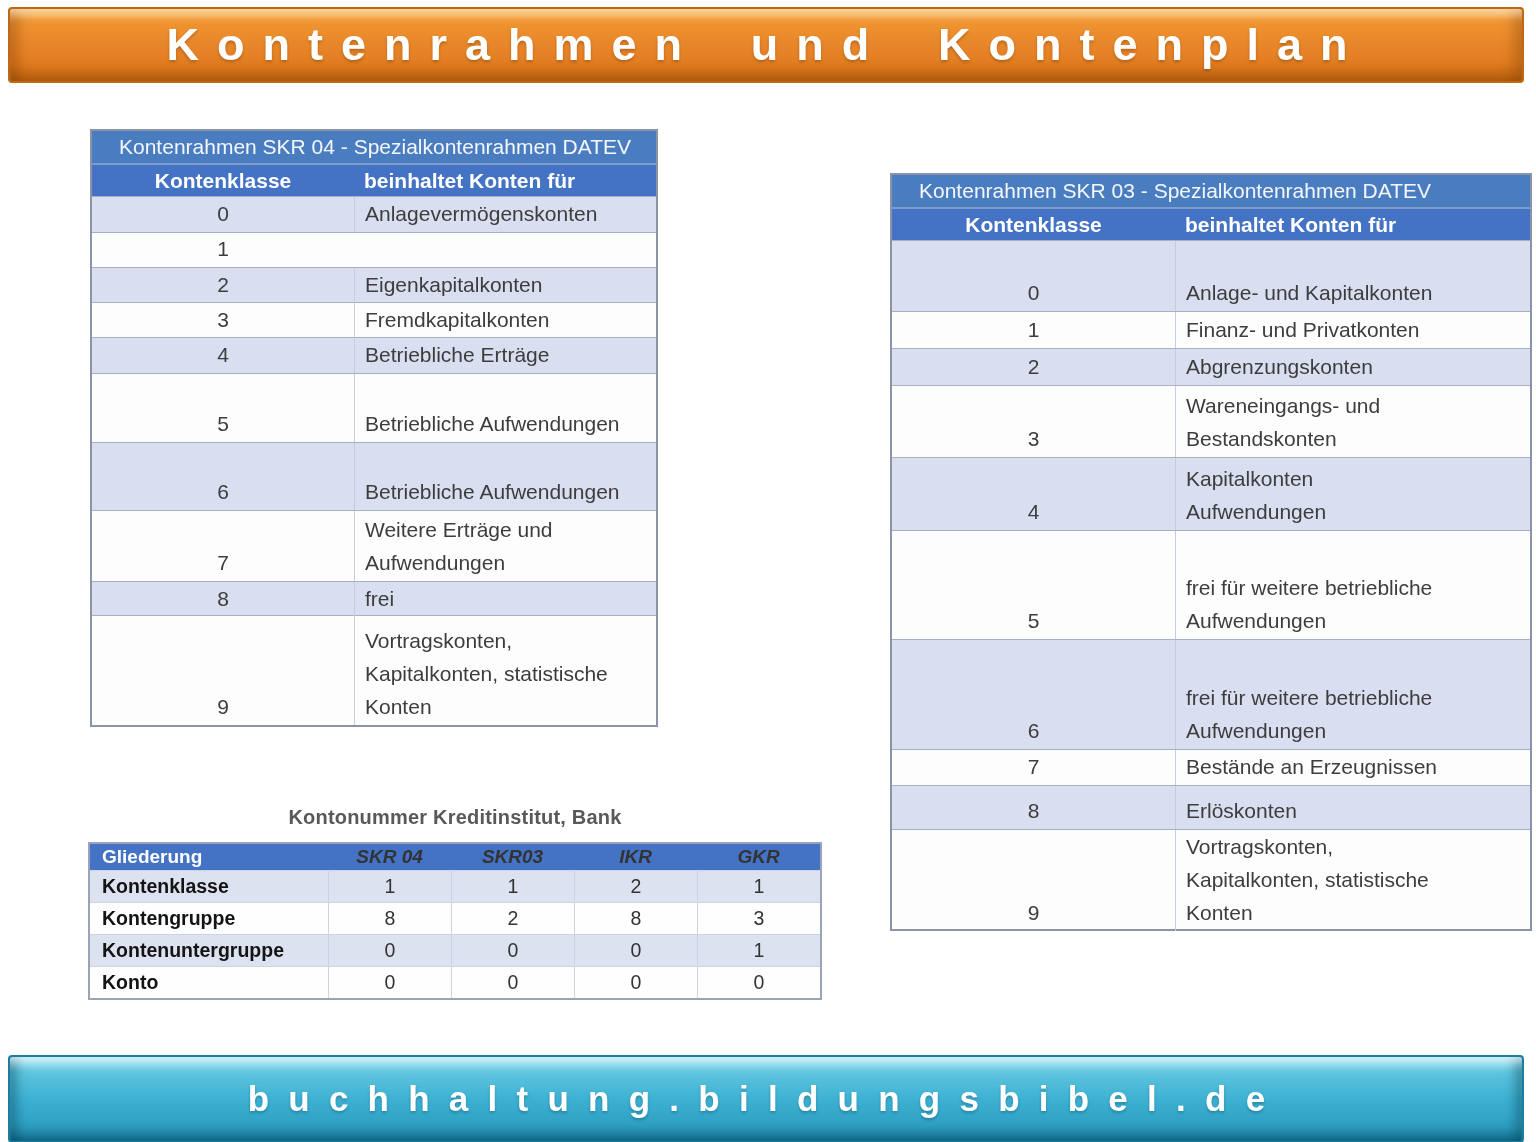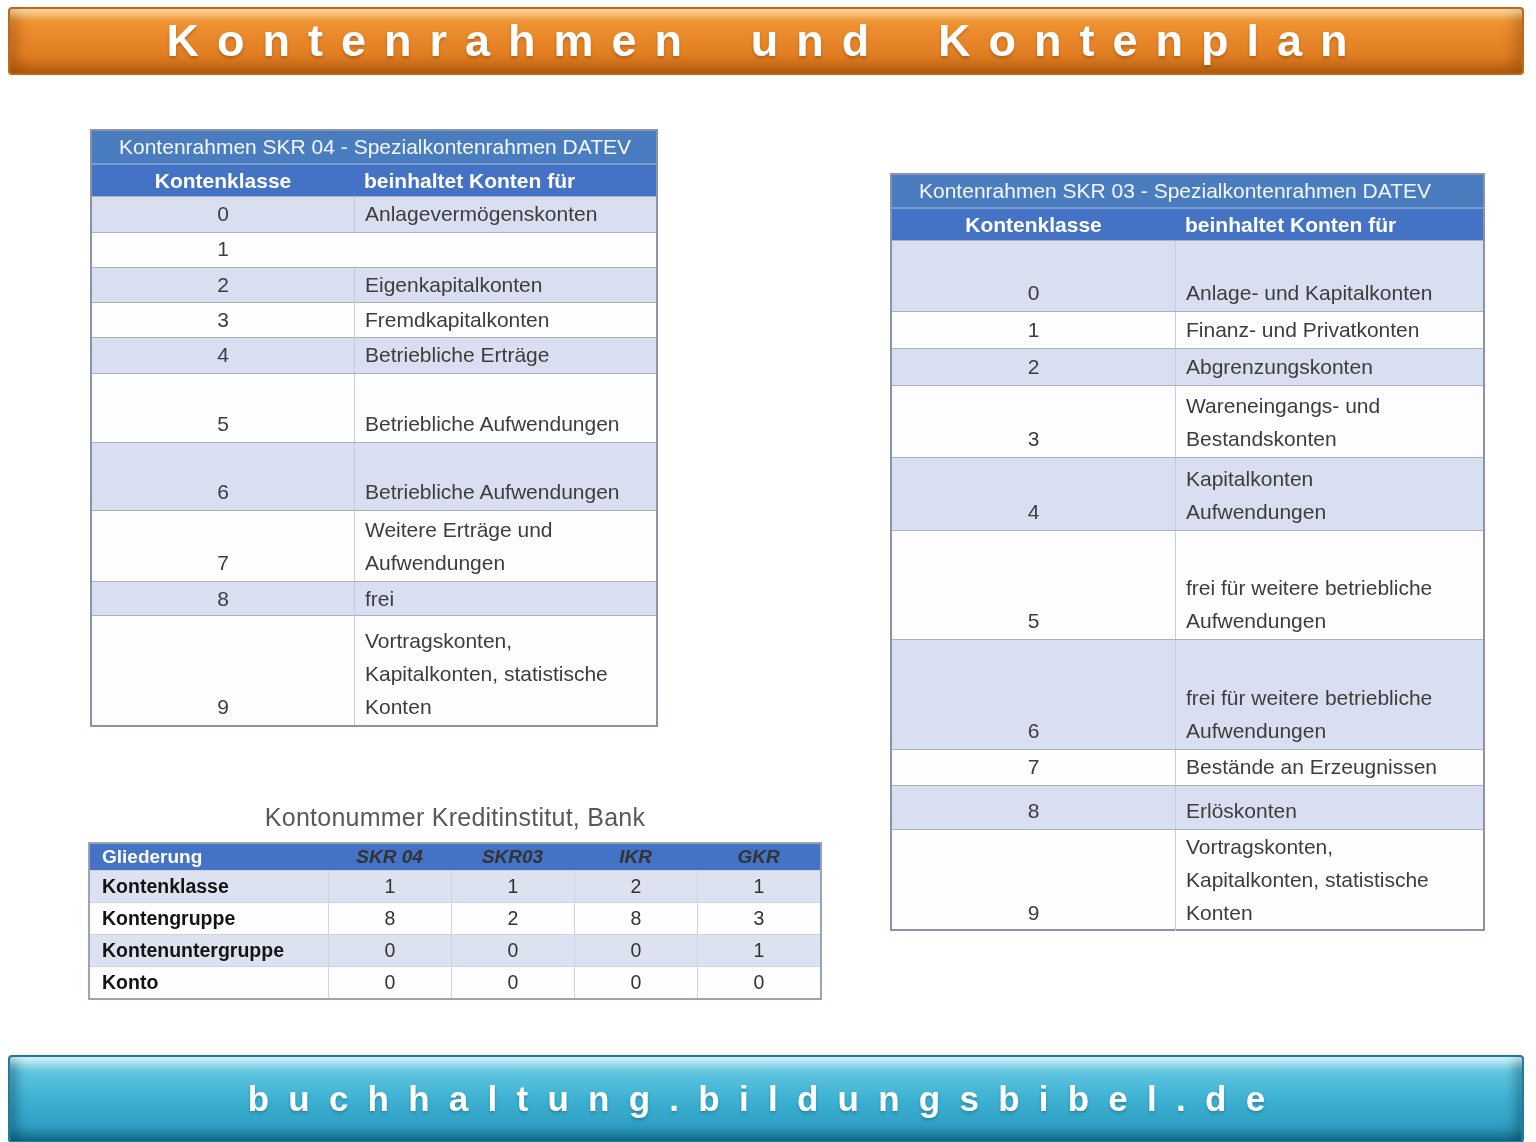--- a/index.html
+++ b/index.html
@@ -21,21 +21,21 @@
 
   
   .banner{
     position:absolute;left:8px;width:1516px;box-sizing:border-box;
     display:flex;align-items:center;justify-content:center;
     color:#fff;font-weight:bold;border-radius:4px;
     text-shadow:0 2px 3px rgba(60,30,0,.28);
     white-space:nowrap;
   }
   .banner-top{
-    top:7px;height:68px;
+    top:7px;height:76px;
     background:linear-gradient(180deg,#f8ad42 0%,#f09530 16%,#e8862a 48%,#e27d20 80%,#d97716 100%);
     border:2px solid #c06812;
     box-shadow:
       inset 0 12px 10px -6px rgba(255,255,255,.55),
       inset 0 -16px 14px -8px rgba(120,55,0,.45),
       inset 18px 0 14px -10px rgba(120,55,0,.35),
       inset -18px 0 14px -10px rgba(120,55,0,.35);
     font-size:45px;letter-spacing:.40em;word-spacing:.45em;
   }
   .banner-bottom{
@@ -83,28 +83,28 @@
     display:flex;align-items:flex-end;justify-content:center;
     padding-bottom:2px;font-size:21px;line-height:32px;color:var(--body-ink);
   }
   .cell-desc{
     display:flex;align-items:flex-end;
     padding:0 4px 2px 10px;font-size:21px;line-height:33px;color:var(--body-ink);
     border-left:1px solid var(--col-line);
     white-space:pre-line;
   }
   .tbl-skr04{left:90px;top:129px;width:568px;--c1:262px;}
-  .tbl-skr03{left:890px;top:173px;width:595px;--c1:283px;}
+  .tbl-skr03{left:890px;top:173px;width:642px;--c1:283px;}
 
   
   .kn{position:absolute;left:88px;top:792px;width:734px;}
   .kn-title{
-    font-size:25px;color:#595959;text-align:center;
+    font-size:20px;color:#595959;text-align:center;
     height:50px;display:flex;align-items:center;justify-content:center;
-    font-weight:normal;letter-spacing:.01em;
+    font-weight:bold;letter-spacing:.01em;
   }
   .kn-grid{border:2px solid #9ba3b6;box-sizing:border-box;background:#fff;}
   .kn-row{
     display:grid;grid-template-columns:238px 1fr 1fr 1fr 1fr;
     height:32px;align-items:stretch;font-size:19.5px;box-sizing:border-box;
   }
   .kn-row + .kn-row{border-top:1px solid #cdd3e2;}
   .kn-row.head{
     background:var(--header-blue);color:#fff;font-weight:bold;
     height:26px;font-size:19px;

